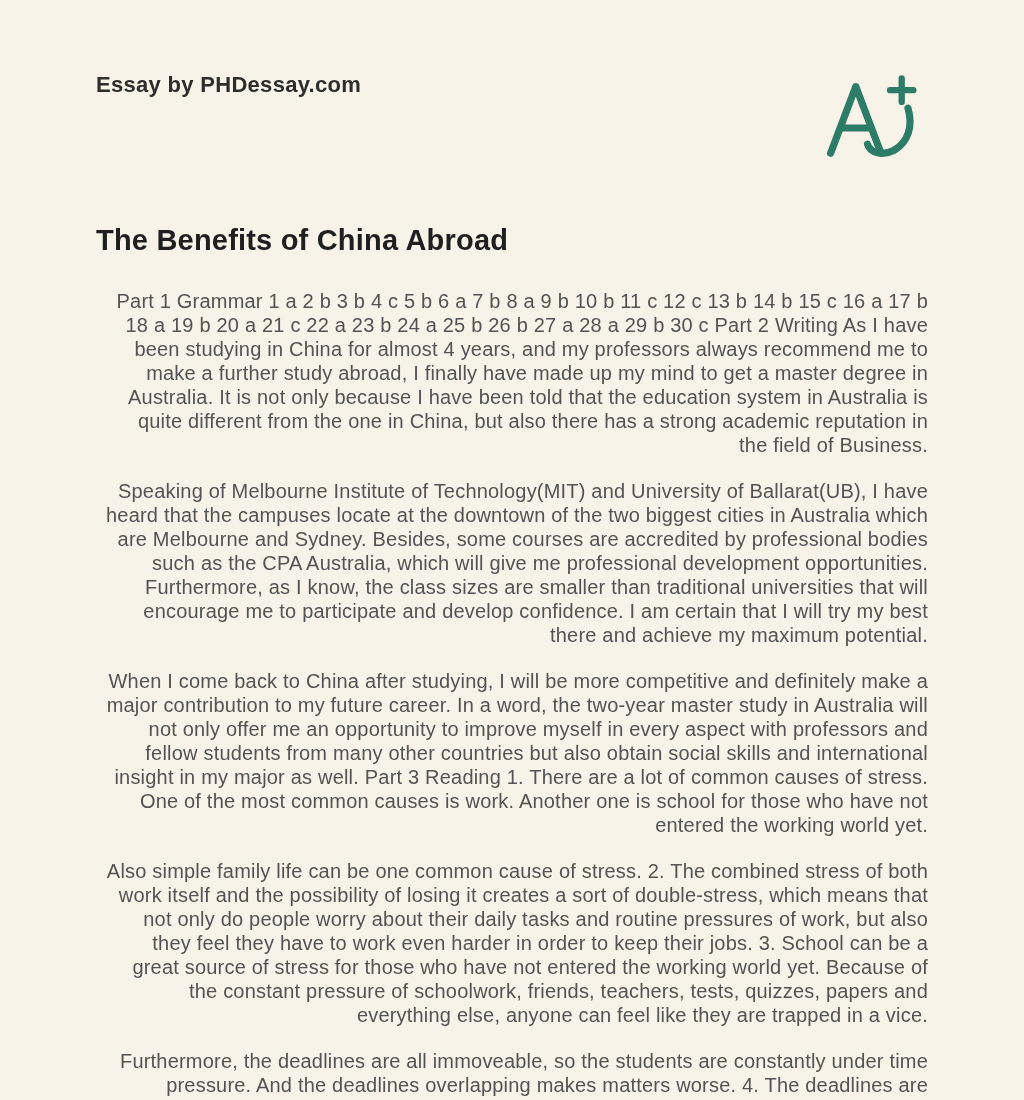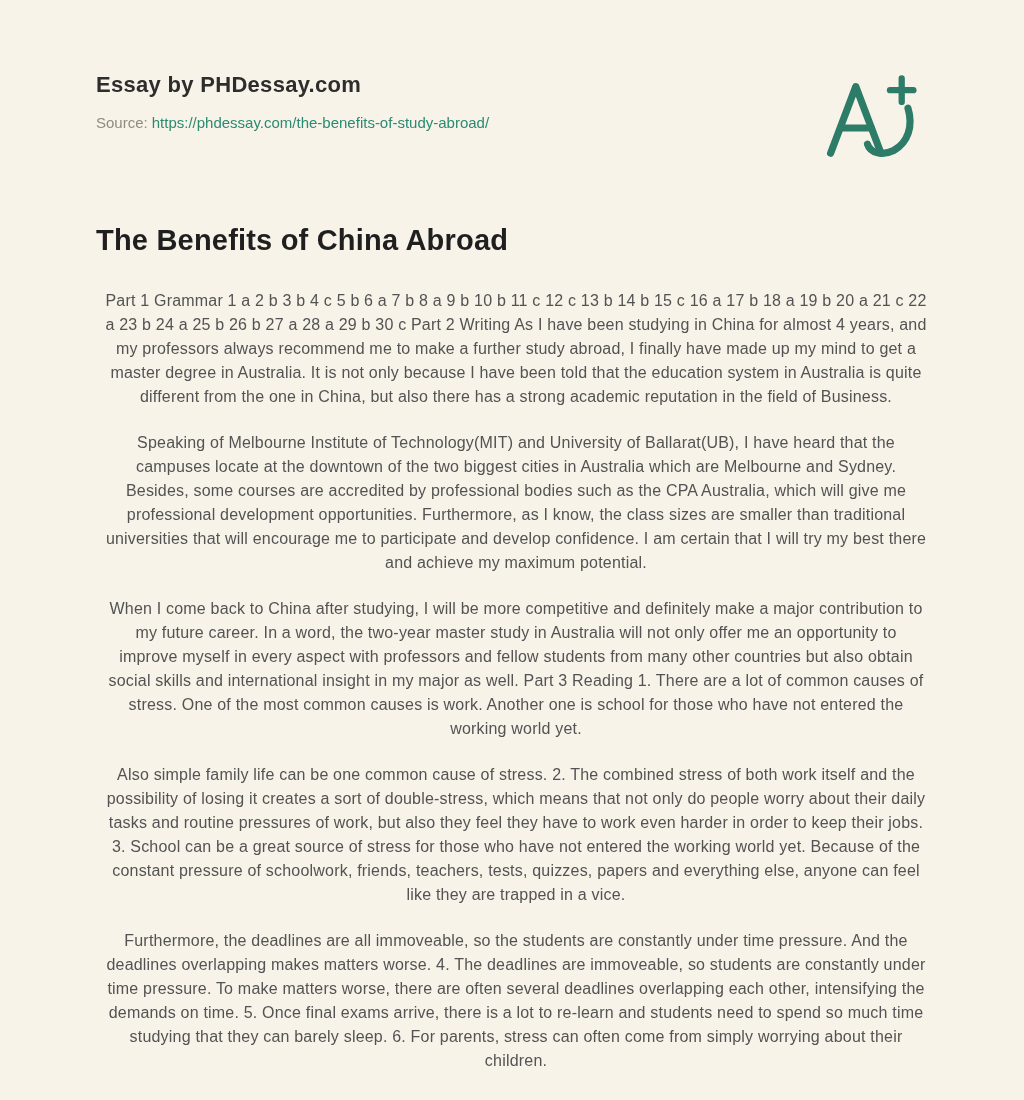--- a/index.html
+++ b/index.html
@@ -59,39 +59,36 @@
 
   .title {
     font-size: 29px;
     font-weight: 700;
     color: #1f1f1f;
     letter-spacing: 0.2px;
     margin-bottom: 32px;
   }
 
   .essay-body p {
-    font-size: 16px;
+    font-size: 20px;
     line-height: 24px;
     color: #535353;
     letter-spacing: 0.2px;
     margin: 0 0 22px 8px;
-    text-align: center;
+    text-align: right;
   }
 </style>
 </head>
 <body>
 
 <div class="page">
 
   <div class="header">
     <div class="header-left">
       <div class="byline">Essay by PHDessay.com</div>
-      <div class="source-line">
-        <span>Source:</span><a href="#">https://phdessay.com/the-benefits-of-study-abroad/</a>
-      </div>
     </div>
 
     <div class="logo">
       <svg viewBox="0 0 120 100" fill="none" xmlns="http://www.w3.org/2000/svg">
 
         <path d="M14 88 L42 14 L70 88" stroke="#2d7c68" stroke-width="8" stroke-linecap="round" stroke-linejoin="round"></path>
         <path d="M25 60 L59 60" stroke="#2d7c68" stroke-width="8" stroke-linecap="round"></path>
 
         <path d="M80 18 H106" stroke="#2d7c68" stroke-width="7" stroke-linecap="round"></path>
         <path d="M93 5 V31" stroke="#2d7c68" stroke-width="7" stroke-linecap="round"></path>

